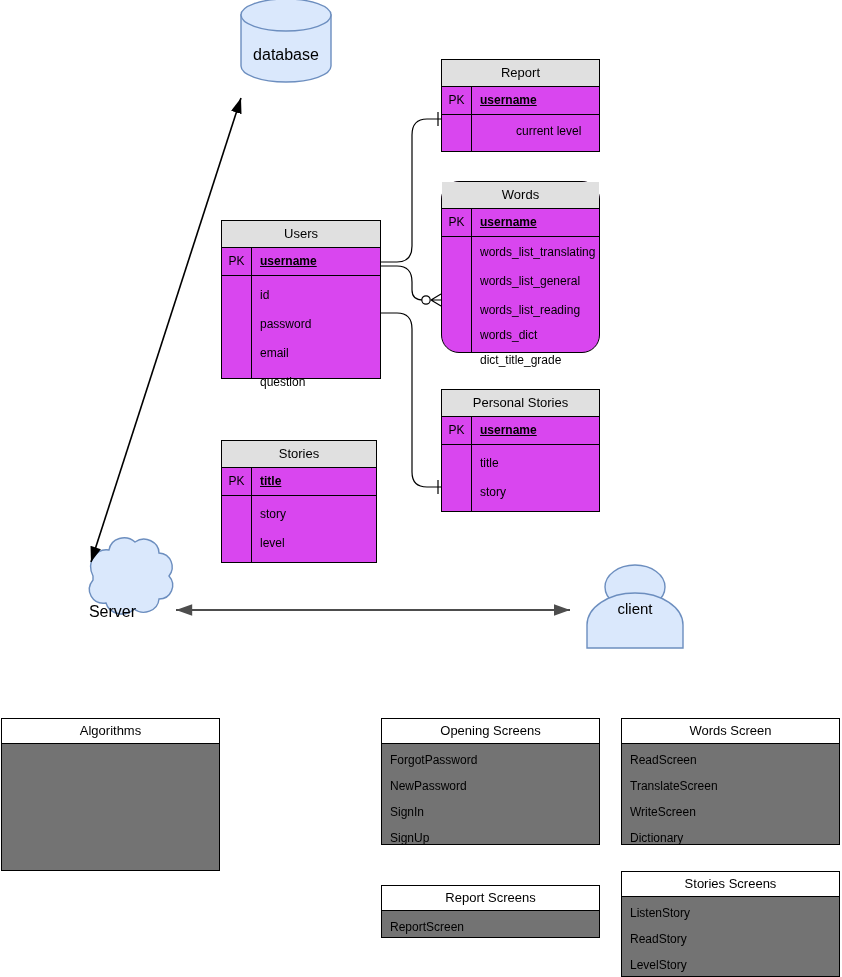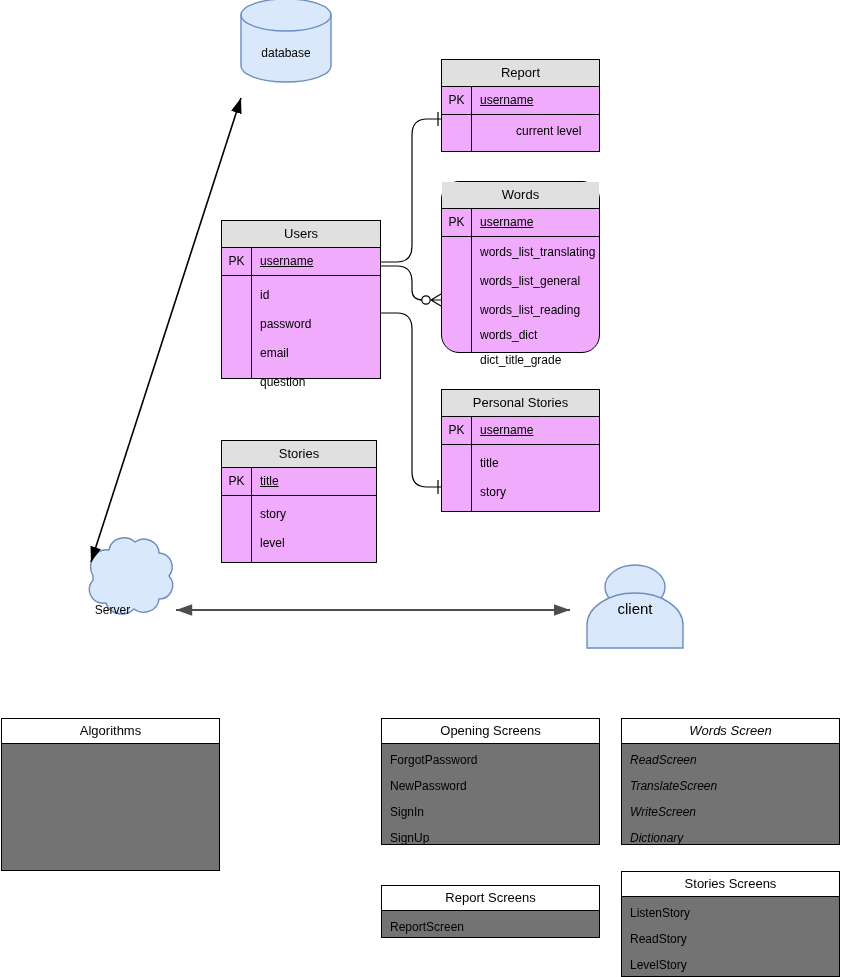--- a/index.html
+++ b/index.html
@@ -16,21 +16,21 @@
     width: 842px;
     height: 977px;
     background: #ffffff;
     overflow: hidden;
   }
   
   .er-table {
     position: absolute;
     box-sizing: border-box;
     border: 1px solid #000000;
-    background: #f0abfc;
+    background: #d946ef;
     font-size: 12px;
     color: #000000;
   }
   .er-title {
     box-sizing: border-box;
     height: 27px;
     line-height: 26px;
     text-align: center;
     background: #e0e0e0;
     border-bottom: 1px solid #000000;
@@ -49,21 +49,21 @@
     border-right: 1px solid #000000;
     line-height: 27px;
     text-align: center;
     font-size: 12px;
   }
   .er-pkname {
     box-sizing: border-box;
     flex: 1;
     line-height: 27px;
     padding-left: 8px;
-    font-weight: normal;
+    font-weight: bold;
     text-decoration: underline;
     font-size: 12px;
   }
   .er-body {
     display: flex;
   }
   .er-gutter {
     box-sizing: border-box;
     width: 30px;
     border-right: 1px solid #000000;
@@ -103,21 +103,21 @@
   .list-item {
     font-size: 12px;
     line-height: 14px;
     color: #000000;
     margin-bottom: 12px;
   }
 
   
   .shape-label {
     position: absolute;
-    font-size: 12px;
+    font-size: 16px;
     color: #000000;
     text-align: center;
     white-space: nowrap;
   }
   svg.overlay {
     position: absolute;
     left: 0;
     top: 0;
     width: 842px;
     height: 977px;
@@ -285,21 +285,21 @@
   <div class="list-box" style="left:381px; top:718px; width:219px; height:127px;">
     <div class="list-title">Opening Screens</div>
     <div class="list-items">
       <div class="list-item">ForgotPassword</div>
       <div class="list-item">NewPassword</div>
       <div class="list-item">SignIn</div>
       <div class="list-item">SignUp</div>
     </div>
   </div>
 
-  <div class="list-box" style="left:621px; top:718px; width:219px; height:127px;font-style:italic;">
+  <div class="list-box" style="left:621px; top:718px; width:219px; height:127px;">
     <div class="list-title">Words Screen</div>
     <div class="list-items">
       <div class="list-item">ReadScreen</div>
       <div class="list-item">TranslateScreen</div>
       <div class="list-item">WriteScreen</div>
       <div class="list-item">Dictionary</div>
     </div>
   </div>
 
   <div class="list-box" style="left:381px; top:885px; width:219px; height:53px;">

